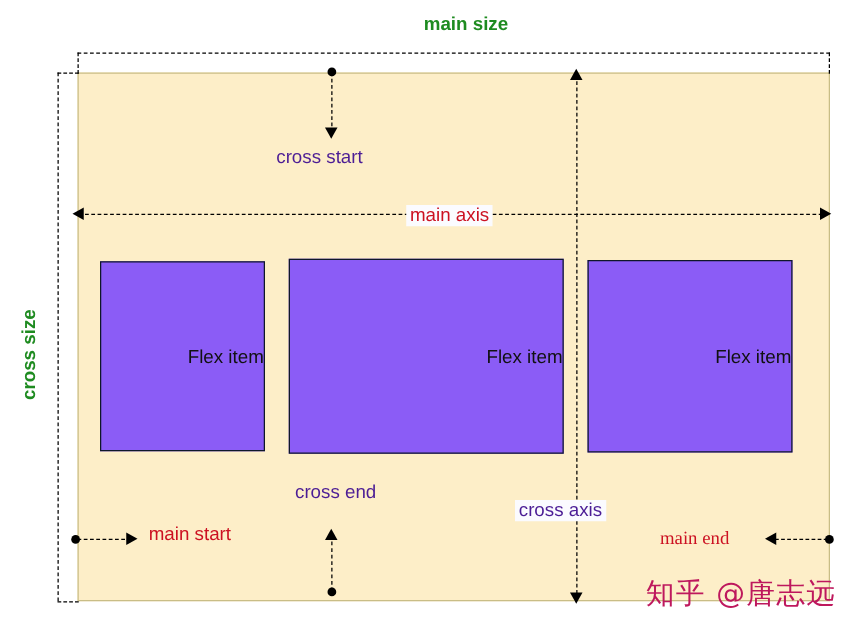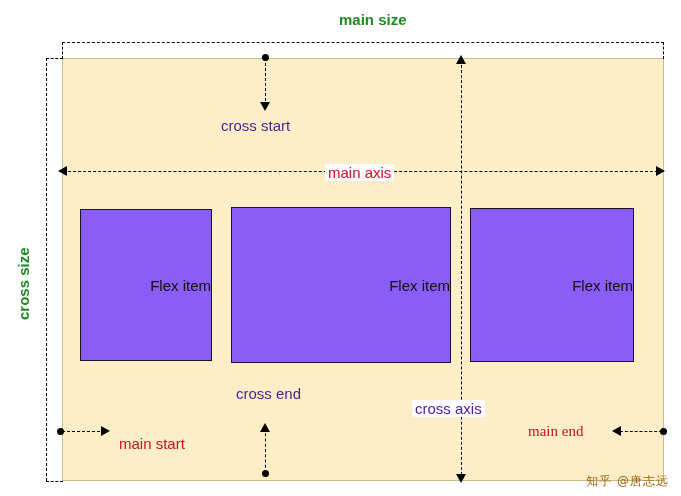--- a/index.html
+++ b/index.html
@@ -119,22 +119,22 @@
   .rot90 {
     transform: rotate(-90deg);
     transform-origin: left top;
   }
 
   
   .watermark {
     position: absolute;
     right: 12px;
     bottom: 6px;
-    font-size: 12px;
-    color: #a16207;
+    font-size: 23px;
+    color: #be185d;
     letter-spacing: 1px;
     white-space: nowrap;
     font-family: "DejaVu Sans", sans-serif;
   }
 </style>
 </head>
 <body>
 
 <div id="stage">
 
@@ -182,21 +182,21 @@
   <div class="lbl lbl-magenta" style="left:221px; top:118px;">cross start</div>
 
   <div class="dot" style="left:262px; top:470px;"></div>
   <div class="vline" style="left:265px; top:428px; height:45px;"></div>
   <div class="arrow arrow-up" style="left:260px; top:423px;"></div>
   <div class="lbl lbl-magenta" style="left:221px; top:386px;margin-left:15px;">cross end</div>
 
   <div class="dot" style="left:57px; top:428px;"></div>
   <div class="hline" style="left:62px; top:431px; width:43px;"></div>
   <div class="arrow arrow-right" style="left:101px; top:426px;"></div>
-  <div class="lbl lbl-red" style="left:119px; top:436px;text-align:center;">main start</div>
+  <div class="lbl lbl-red" style="left:119px; top:420px;text-align:center;">main start</div>
 
   <div class="dot" style="left:660px; top:428px;"></div>
   <div class="hline" style="left:620px; top:431px; width:42px;"></div>
   <div class="arrow arrow-left" style="left:612px; top:426px;"></div>
   <div class="lbl lbl-red" style="left:528px; top:424px;font-family:Liberation Serif, serif;">main end</div>
 
   <div class="watermark">知乎 @唐志远</div>
 
 </div>
 

